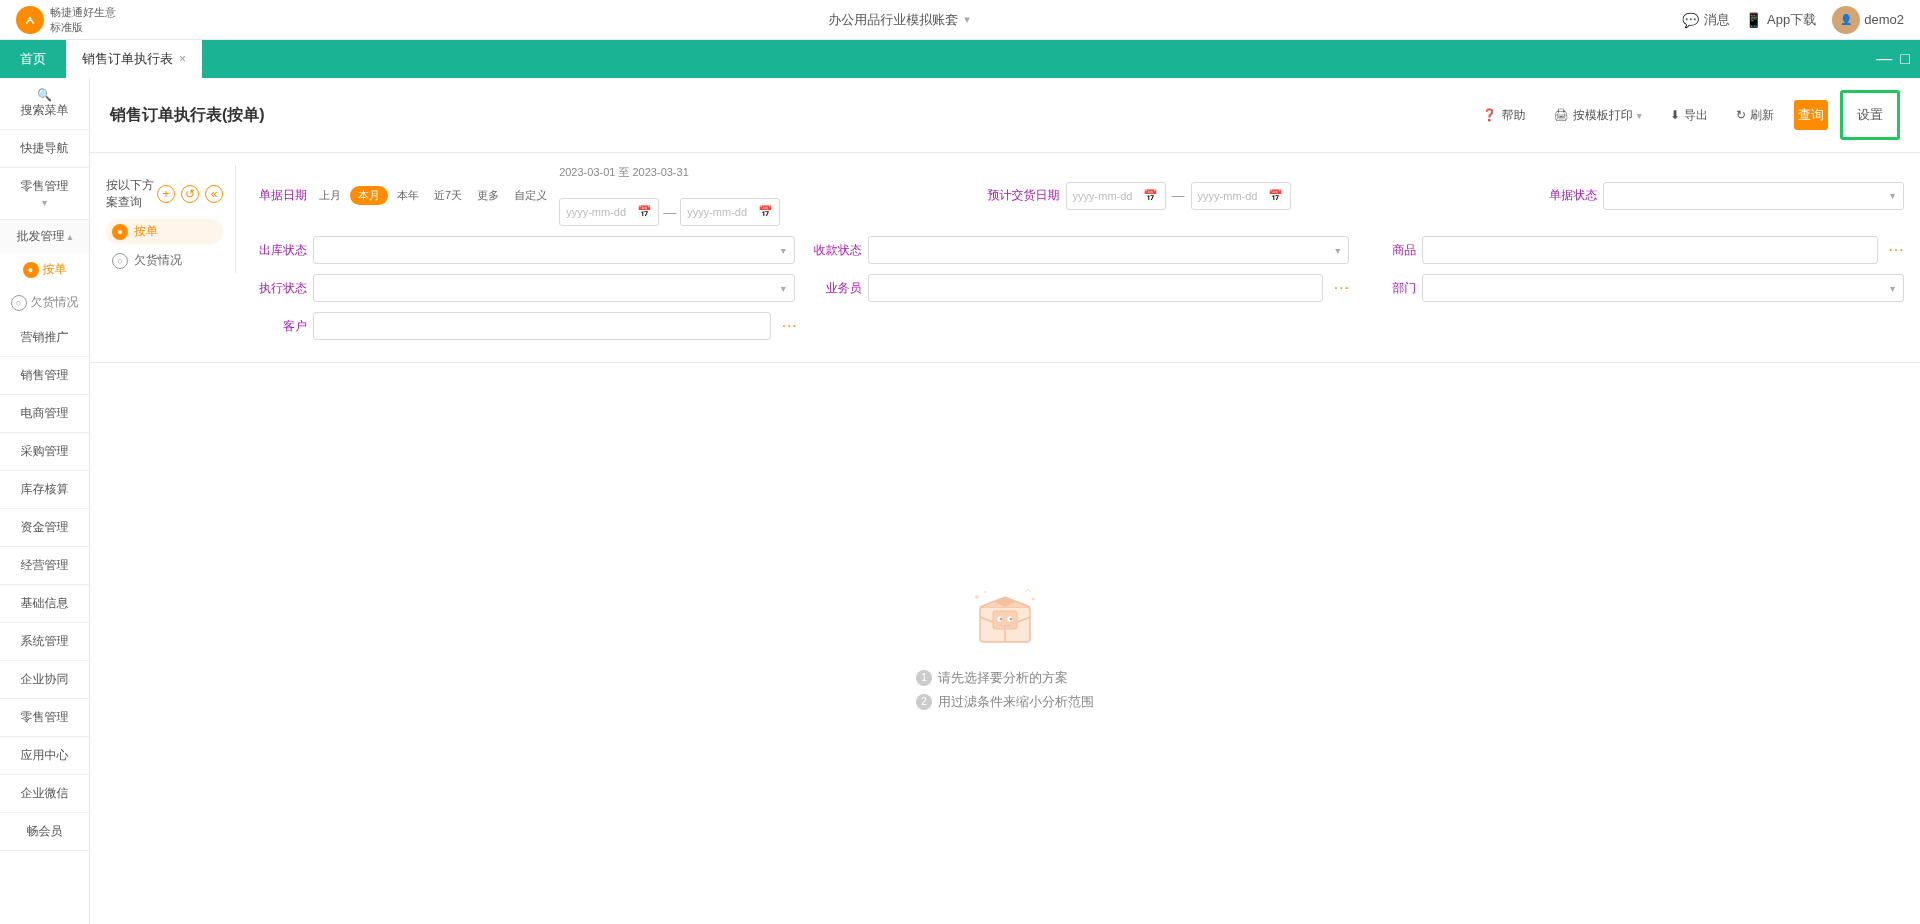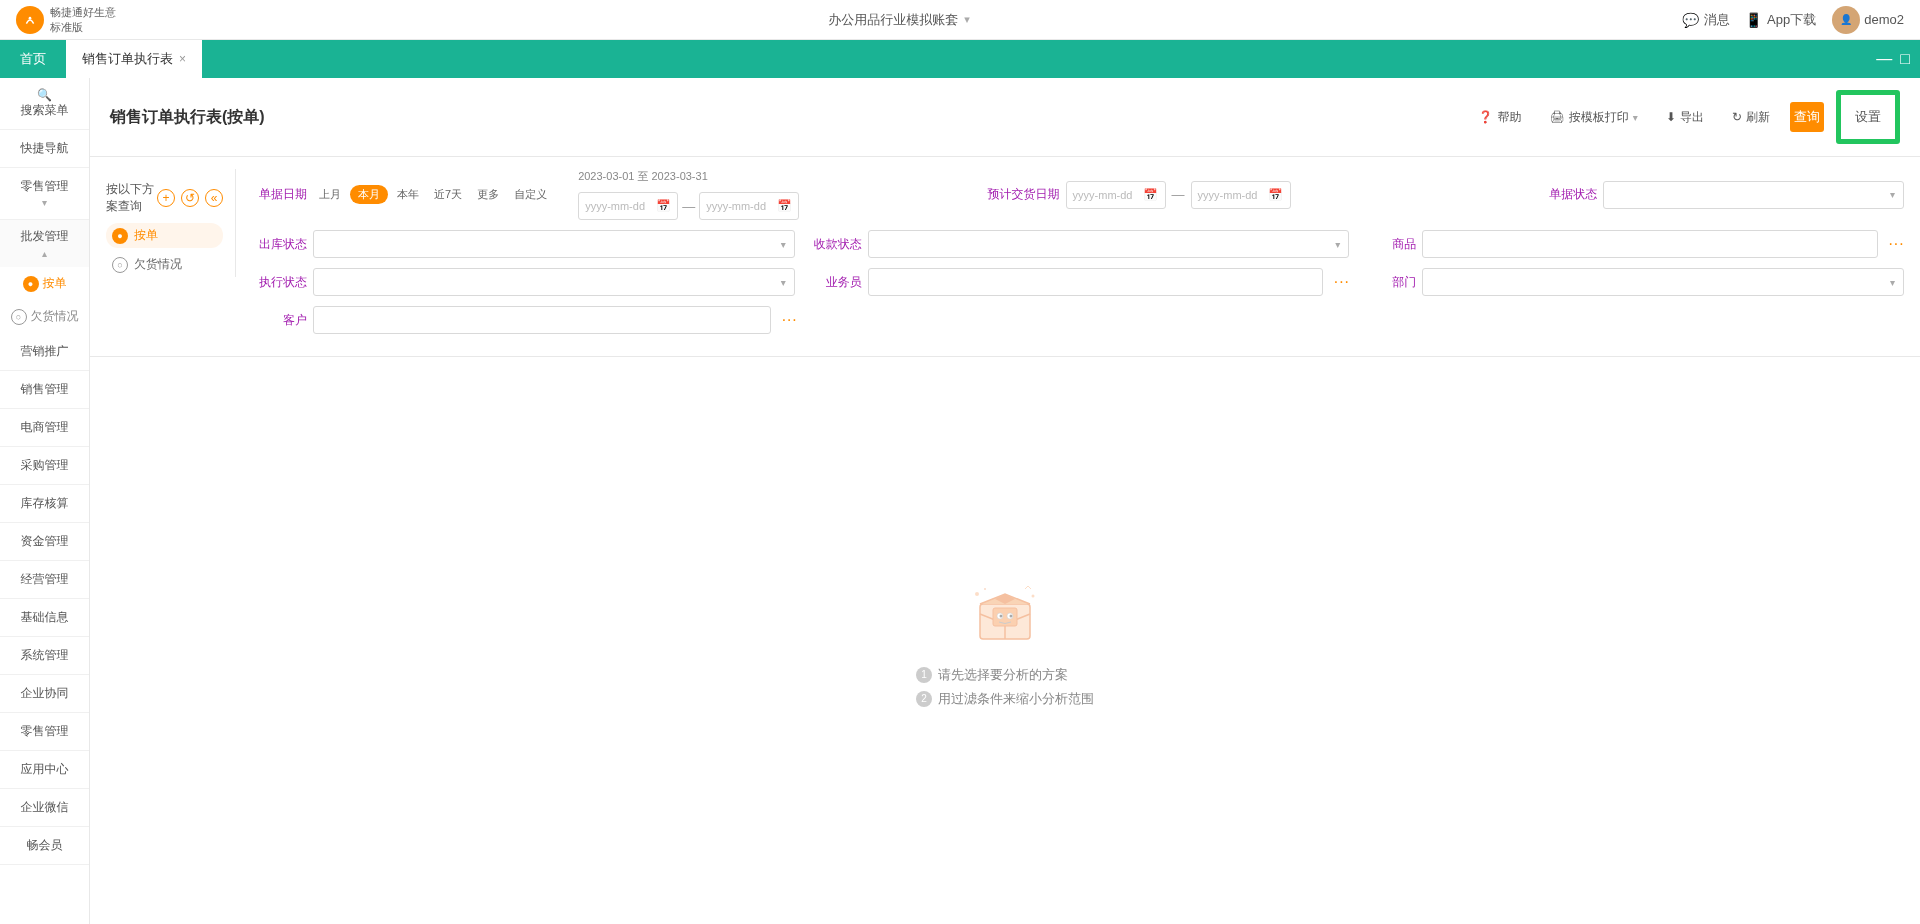--- a/index.html
+++ b/index.html
@@ -155,21 +155,20 @@
       padding: 8px 4px;
       text-align: center;
       font-size: 12px;
       color: #555;
       cursor: pointer;
       display: flex;
       align-items: center;
       justify-content: center;
       gap: 3px;
       background: #fafafa;
-      flex-direction: column;
     }
     .sidebar-sub-item {
       padding: 8px 8px;
       text-align: center;
       font-size: 12px;
       cursor: pointer;
       color: #ff8c00;
       display: flex;
       align-items: center;
       justify-content: center;
@@ -217,21 +216,21 @@
       color: white;
       border: none;
       padding: 6px 4px;
       border-radius: 3px;
       cursor: pointer;
       font-size: 13px;
     }
     .action-btn-secondary {
       background: white;
       color: #555;
-      border: 5px solid #22c55e;
+      border: 3px solid #22c55e;
       padding: 13px 14px;
       border-radius: 3px;
       cursor: pointer;
       font-size: 13px;
     }
 
     
     .filter-panel {
       background: white;
       padding: 12px 16px;
@@ -653,21 +652,21 @@
             <div class="filter-field" style="flex:2;">
               <span class="filter-label">单据日期</span>
               <div class="date-quick-btns">
                 <span class="date-quick-btn">上月</span>
                 <span class="date-quick-btn active">本月</span>
                 <span class="date-quick-btn">本年</span>
                 <span class="date-quick-btn">近7天</span>
                 <span class="date-quick-btn">更多</span>
                 <span class="date-quick-btn">自定义</span>
               </div>
-              <div style="display:flex;flex-direction:column;gap:8px;margin-left:19px;">
+              <div style="display:flex;flex-direction:column;gap:18px;">
                 <div style="font-size:11px;color:#888;">2023-03-01 至 2023-03-31</div>
                 <div class="date-input-wrap">
                   <div class="date-input">
                     <span style="color:#bbb;font-size:11px;">yyyy-mm-dd</span>
                     <span style="color:#aaa;">📅</span>
                   </div>
                   <span class="date-sep">—</span>
                   <div class="date-input">
                     <span style="color:#bbb;font-size:11px;">yyyy-mm-dd</span>
                     <span style="color:#aaa;">📅</span>

